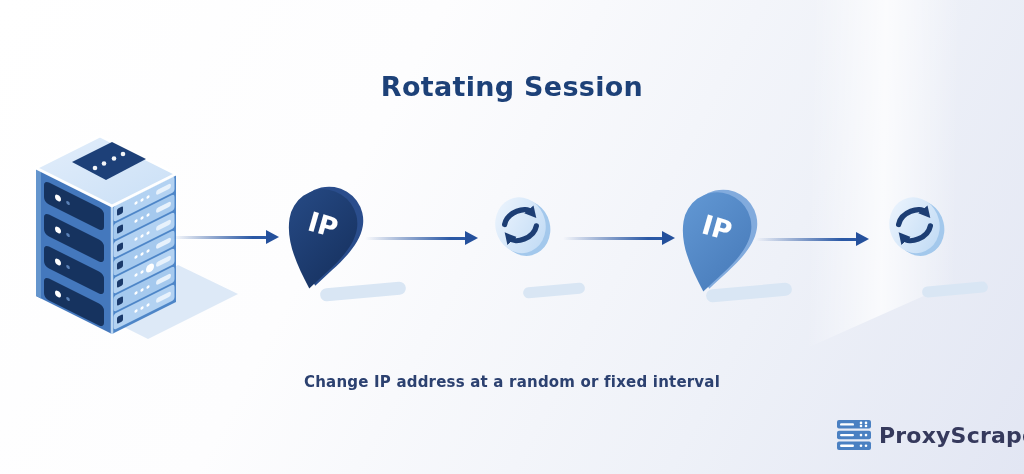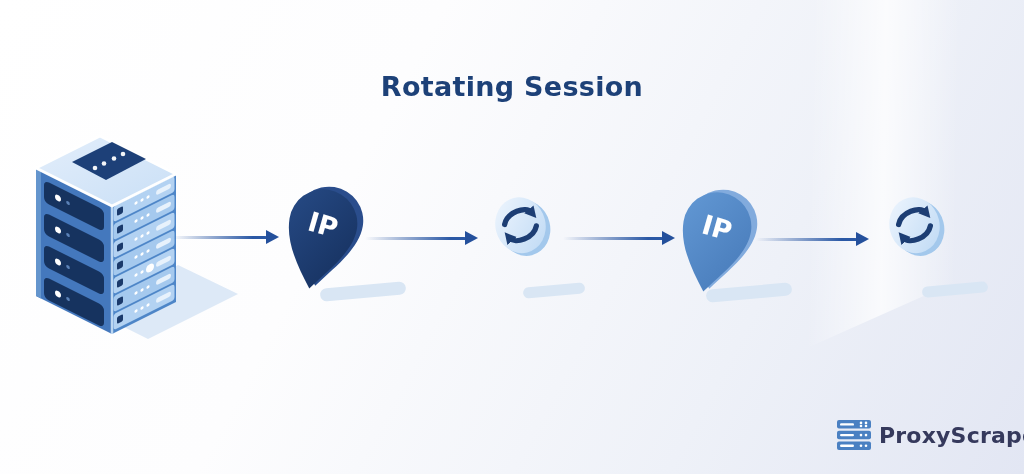--- a/index.html
+++ b/index.html
@@ -211,20 +211,21 @@
     <g transform="rotate(-14 48 44)">
       <ellipse cx="53" cy="49" rx="33" ry="37" fill="#a3c8ec"></ellipse>
       <ellipse cx="48" cy="44" rx="33" ry="37" fill="url(#dg2)"></ellipse>
       <g transform="translate(48 44)" stroke="#1d3e74" stroke-width="7" fill="none" stroke-linecap="round">
         <path d="M -20 -6 C -13 -21, 13 -23, 18 -13" marker-end="url(#ah2)"></path>
         <path d="M 20 6 C 13 21, -13 23, -18 13" marker-end="url(#ah2)"></path>
       </g>
     </g>
   </svg>
 
+  <div class="caption">Change IP address at a random or fixed interval</div>
 
   <div class="logo">
     <svg width="36" height="30" viewBox="0 0 36 30">
       <g fill="#4a80c2">
         <rect x="1" y="0" width="34" height="8.6" rx="2"></rect>
         <rect x="1" y="10.7" width="34" height="8.6" rx="2"></rect>
         <rect x="1" y="21.4" width="34" height="8.6" rx="2"></rect>
       </g>
       <g fill="#ffffff">
         <rect x="4" y="3.2" width="14" height="2.4" rx="1.2"></rect>

